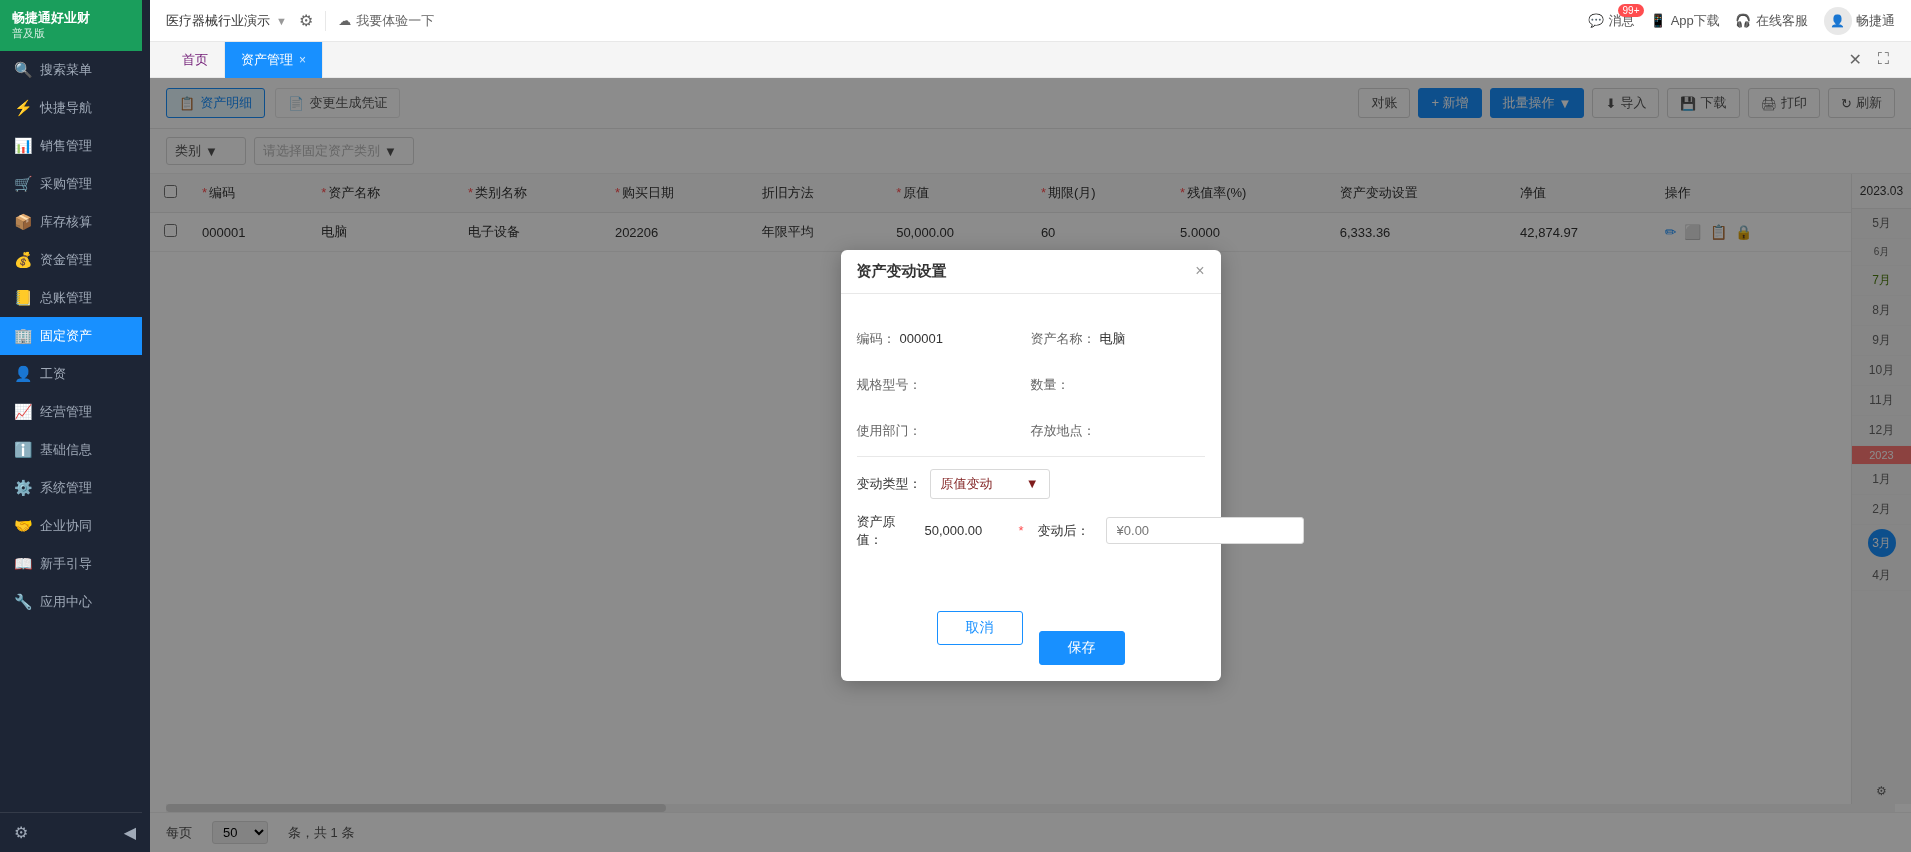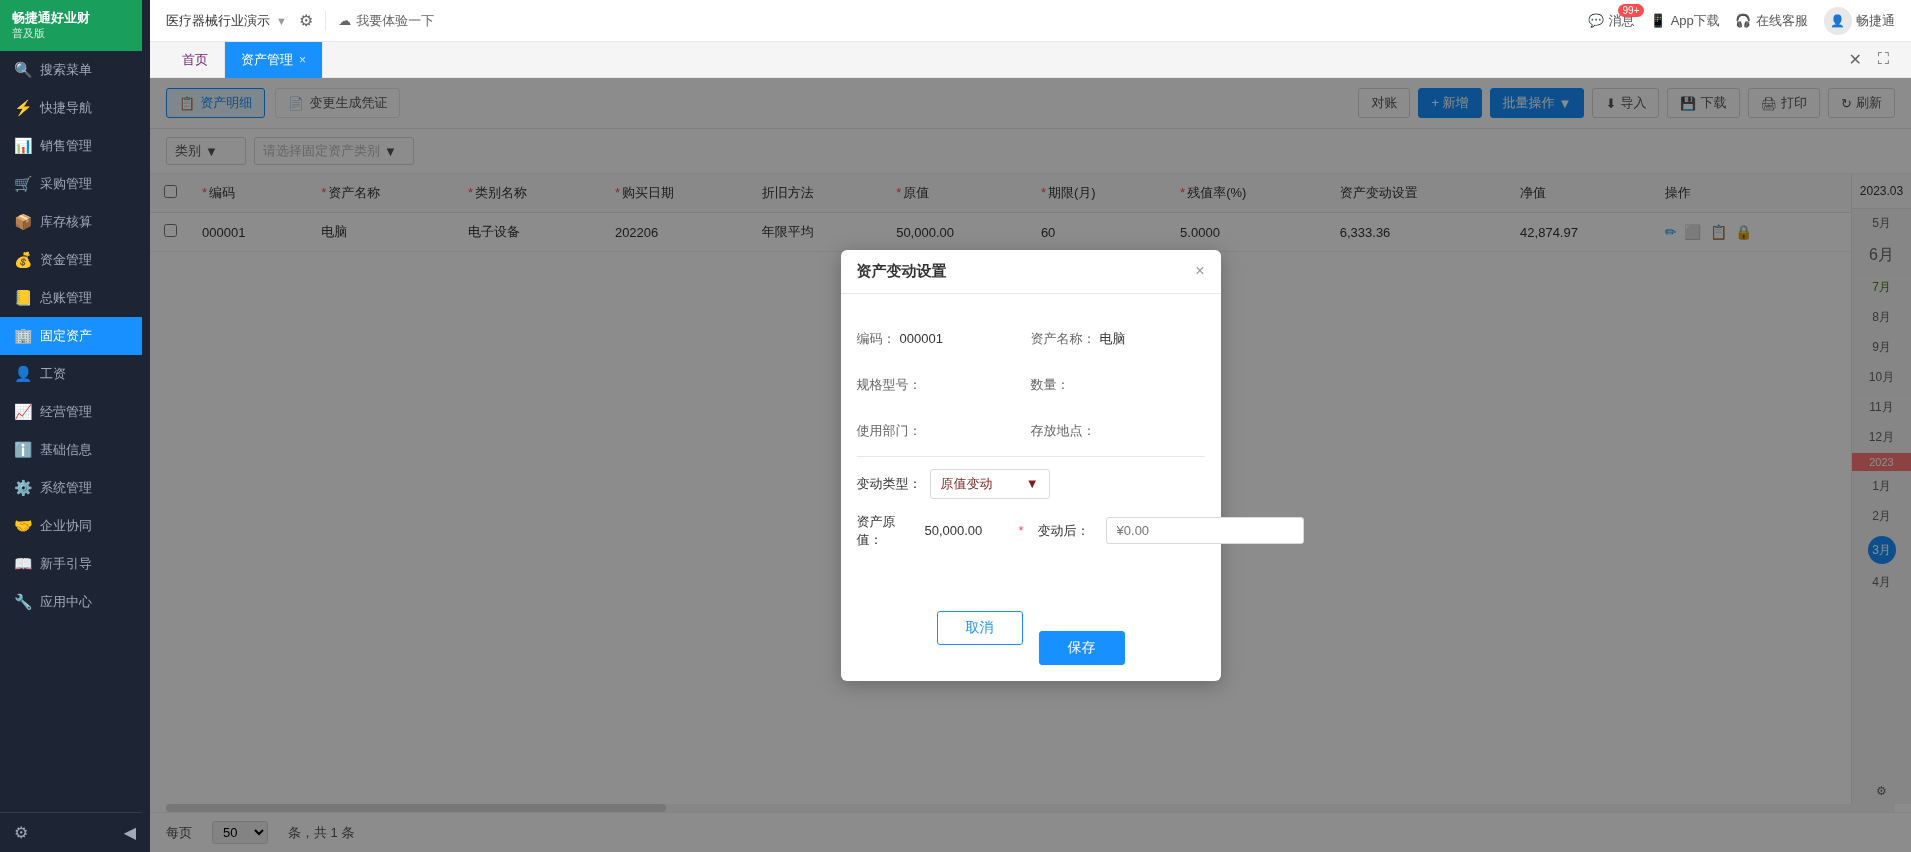--- a/index.html
+++ b/index.html
@@ -325,21 +325,21 @@
                 </td>
               </tr>
             </tbody>
           </table>
         </div>
 
         <div class="right-date-col">
           <div class="date-header">2023.03</div>
           <div class="date-list" id="date-list">
               <div style="padding: 6px 4px; text-align: center; font-size: 12px; color: rgb(102, 102, 102); border-bottom: 1px solid rgb(240, 240, 240); cursor: pointer;">5月</div>
-              <div style="padding: 6px 4px; text-align: center; font-size: 16px; color: rgb(102, 102, 102); border-bottom: 1px solid rgb(240, 240, 240); cursor: pointer;">6月</div>
+              <div style="padding: 6px 4px; text-align: center; font-size: 10px; color: rgb(102, 102, 102); border-bottom: 1px solid rgb(240, 240, 240); cursor: pointer;">6月</div>
               <div style="padding: 6px 4px; text-align: center; font-size: 12px; color: #4d7c0f; border-bottom: 1px solid rgb(240, 240, 240); cursor: pointer;">7月</div>
               <div style="padding: 6px 4px; text-align: center; font-size: 12px; color: rgb(102, 102, 102); border-bottom: 1px solid rgb(240, 240, 240); cursor: pointer;">8月</div>
               <div style="padding: 6px 4px; text-align: center; font-size: 12px; color: rgb(102, 102, 102); border-bottom: 1px solid rgb(240, 240, 240); cursor: pointer;">9月</div>
               <div style="padding: 6px 4px; text-align: center; font-size: 12px; color: rgb(102, 102, 102); border-bottom: 1px solid rgb(240, 240, 240); cursor: pointer;">10月</div>
               <div style="padding: 6px 4px; text-align: center; font-size: 12px; color: rgb(102, 102, 102); border-bottom: 1px solid rgb(240, 240, 240); cursor: pointer;">11月</div>
               <div style="padding: 6px 4px; text-align: center; font-size: 12px; color: rgb(102, 102, 102); border-bottom: 1px solid rgb(240, 240, 240); cursor: pointer;">12月</div>
               <div style="background: rgb(255, 120, 117); color: white; font-size: 11px; padding: 3px 4px; text-align: center; border-bottom: 1px solid rgb(240, 240, 240); cursor: pointer;">2023</div>
               <div style="padding: 6px 4px; text-align: center; font-size: 12px; color: rgb(102, 102, 102); border-bottom: 1px solid rgb(240, 240, 240); cursor: pointer;">1月</div>
               <div style="padding: 6px 4px; text-align: center; font-size: 12px; color: rgb(102, 102, 102); border-bottom: 1px solid rgb(240, 240, 240); cursor: pointer;">2月</div>
               <div style="padding: 2px; text-align: center;">

